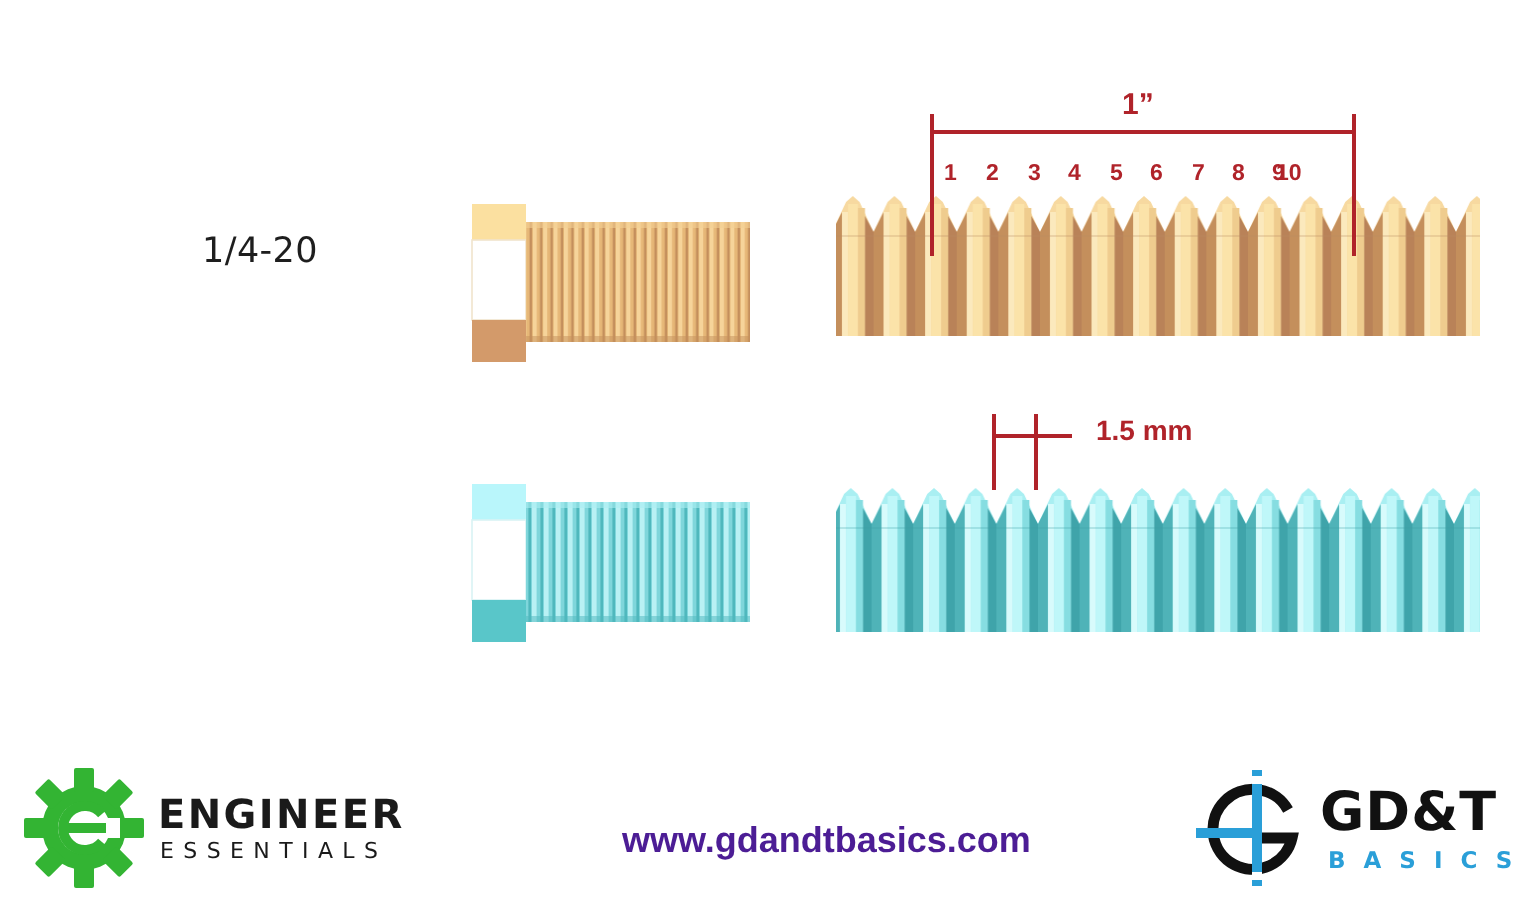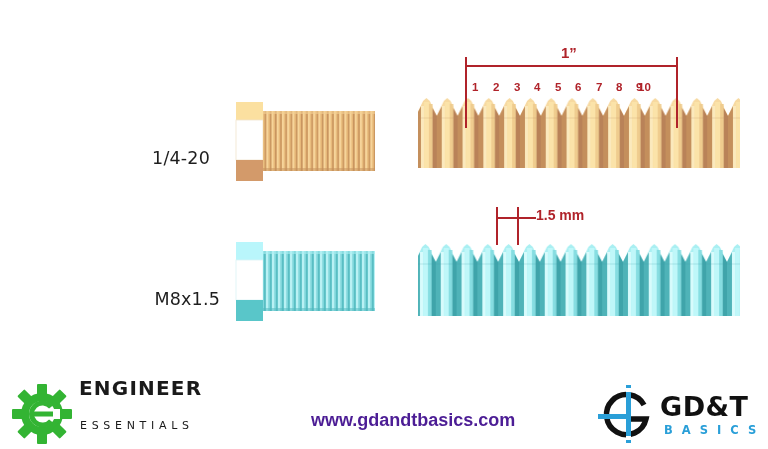--- a/index.html
+++ b/index.html
@@ -1,27 +1,26 @@
 <!DOCTYPE html>
 <html><head>
   <meta charset="utf-8">
   <style>
     * { margin: 0; padding: 0; box-sizing: border-box; }
     html, body { width: 768px; height: 449px; background: #ffffff; overflow: hidden; }
     body { position: relative; font-family: "DejaVu Sans", sans-serif; }
 
     .label-block {
       position: absolute;
-      text-align: right;
+      text-align: center;
       color: #1e1e1e;
       font-family: "DejaVu Sans", sans-serif;
       font-size: 17.5px;
       line-height: 27px;
       letter-spacing: 0.2px;
-      margin-top: 32px;
     }
     .label-block span { display: block; }
 
     .bolt { position: absolute; }
     .thread-panel { position: absolute; }
 
     .dim-text {
       position: absolute;
       color: #b0232a;
       font-family: "Liberation Sans", sans-serif;
@@ -34,21 +33,21 @@
       top: 410px;
       font-family: "Liberation Sans", sans-serif;
       font-weight: bold;
       font-size: 18px;
       color: #4c1d95;
     }
 
     .logo { position: absolute; }
     .ee-text-1 {
       position: absolute;
-      left: 79px; top: 376px;
+      left: 79px; top: 395px;
       font-family: "DejaVu Sans", sans-serif;
       font-size: 20px;
       font-weight: bold;
       letter-spacing: 1.2px;
       color: #1a1a1a;
     }
     .ee-text-2 {
       position: absolute;
       left: 80px; top: 419px;
       font-family: "DejaVu Sans", sans-serif;
@@ -77,21 +76,20 @@
     }
   </style>
 </head>
 <body>
 
 <div class="label-block" style="left:50px; top:113px; width:160px;">
   <span>1/4-20</span>
 </div>
 
 <div class="label-block" style="left:40px; top:254px; width:180px;">
-  <span>M8x1.5</span>
 </div>
 
 <svg class="bolt" style="left:230px; top:100px;" width="150" height="85" viewBox="0 0 150 85">
   <defs>
     <pattern id="inchThreadPat" width="5.2" height="60" patternUnits="userSpaceOnUse">
       <rect width="5.2" height="60" fill="#e6b777"></rect>
       <rect x="0" width="2" height="60" fill="#f6d49a"></rect>
       <rect x="3.6" width="1.2" height="60" fill="#c48f5c"></rect>
     </pattern>
   </defs>
@@ -170,21 +168,21 @@
   </defs>
   <rect x="0" y="0" width="322" height="72" fill="url(#metricCloseTeeth)"></rect>
   <line x1="0" y1="20" x2="322" y2="20" stroke="#3f9fa4" stroke-width="0.5" opacity="0.5"></line>
 </svg>
 
 <svg style="position:absolute; left:490px; top:205px;" width="60" height="45" viewBox="0 0 60 45">
   <line x1="7" y1="2" x2="7" y2="40" stroke="#b0232a" stroke-width="2"></line>
   <line x1="28" y1="2" x2="28" y2="40" stroke="#b0232a" stroke-width="2"></line>
   <line x1="7" y1="13" x2="46" y2="13" stroke="#b0232a" stroke-width="2"></line>
 </svg>
-<div class="dim-text" style="left:536px; top:207px; font-size:14px;">1.5 mm</div>
+<div class="dim-text" style="left:548px; top:207px; font-size:14px;">1.5 mm</div>
 
 <svg class="logo" style="left:11px; top:384px;" width="62" height="60" viewBox="0 0 62 60">
   <g transform="translate(31,30)" fill="#33b433">
     <circle r="21"></circle>
     <g>
       <rect x="-5" y="-30" width="10" height="12" rx="1"></rect>
       <rect x="-5" y="18" width="10" height="12" rx="1"></rect>
       <rect x="-30" y="-5" width="12" height="10" rx="1"></rect>
       <rect x="18" y="-5" width="12" height="10" rx="1"></rect>
       <g transform="rotate(45)">

